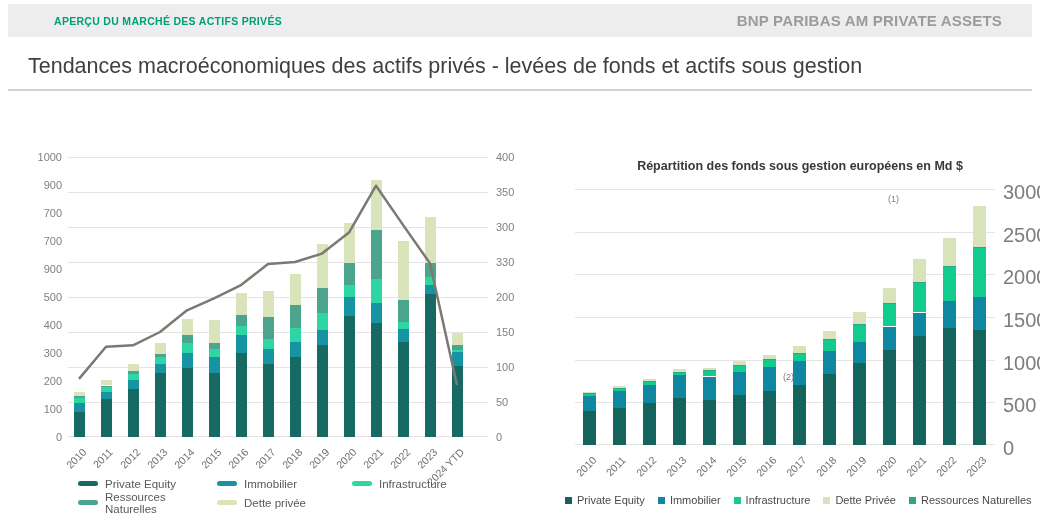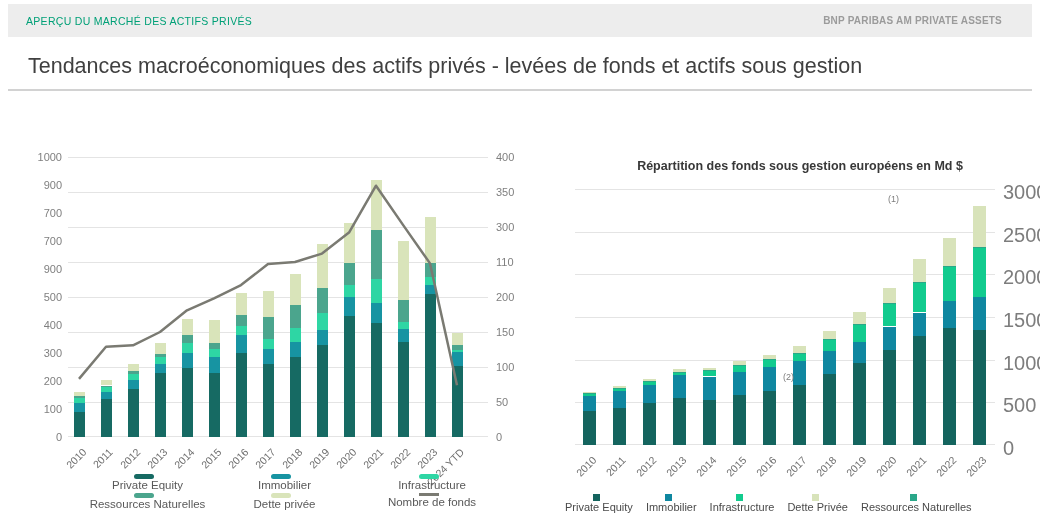--- a/index.html
+++ b/index.html
@@ -5,22 +5,22 @@
   html,body{margin:0;padding:0;}
   body{
     width:1040px;height:523px;position:relative;background:#ffffff;
     font-family:"Liberation Sans", sans-serif;overflow:hidden;
   }
   .header-strip{
     position:absolute;left:8px;top:4px;width:1024px;height:33px;background:#ededed;
     display:flex;align-items:center;justify-content:space-between;
     padding:0 30px 0 18px;box-sizing:border-box;
   }
-  .header-left{color:#00a077;font-weight:normal;font-size:10.5px;letter-spacing:.3px;}
-  .header-right{color:#9b9b9b;font-weight:bold;font-size:10px;letter-spacing:.2px;}
+  .header-left{color:#00a077;font-weight:bold;font-size:10.5px;letter-spacing:.3px;margin-left:28px;}
+  .header-right{color:#9b9b9b;font-weight:bold;font-size:15px;letter-spacing:.2px;}
   .page-title{position:absolute;left:28px;top:54px;font-size:21.5px;color:#404040;}
   .divider{position:absolute;left:8px;top:89px;width:1024px;height:2px;background:#d2d2d2;}
 
   .chart-title{position:absolute;text-align:center;font-weight:bold;font-size:12.5px;color:#383838;line-height:1.3;}
   .lc-title{left:90px;top:110px;width:350px;}
   .rc-title{left:590px;top:158px;width:420px;}
 
   .plot{position:absolute;}
   .lc-plot{left:68px;top:157px;width:420px;height:280px;}
   .rc-plot{left:575px;top:189px;width:420px;height:256px;}
@@ -43,21 +43,21 @@
     position:absolute;top:3px;font-size:10.5px;color:#6e6e6e;white-space:nowrap;
     transform:rotate(-45deg);transform-origin:100% 50%;
   }
   .annotation{position:absolute;font-size:9px;color:#7d7d7d;}
 
   .lc-legend{
     position:absolute;left:78px;top:474px;width:440px;
     display:grid;grid-template-columns:139px 135px 160px;grid-auto-rows:19px;
     font-size:11.5px;color:#595959;
   }
-  .legend-item{display:flex;align-items:center;flex-direction:column;}
+  .legend-item{display:flex;align-items:center;}
   .sw-bar{display:inline-block;width:20px;height:5px;border-radius:2.5px;margin-right:7px;flex:0 0 auto;}
   .sw-line{display:inline-block;width:20px;height:2.5px;margin-right:7px;flex:0 0 auto;}
   .rc-legend{
     position:absolute;left:565px;top:494px;width:470px;display:flex;gap:13px;
     font-size:11px;color:#4a4a4a;align-items:center;
   }
   .sw-sq{display:inline-block;width:7px;height:7px;margin-right:5px;flex:0 0 auto;}
 </style>
 </head>
 <body>
@@ -82,21 +82,21 @@
     <div style="top: 162px;">400</div>
     <div style="top: 190px;">300</div>
     <div style="top: 218px;">200</div>
     <div style="top: 246px;">100</div>
     <div style="top: 274px;">0</div>
   </div>
 <div class="ylabels lc-yr">
     <div style="top: -6px;">400</div>
     <div style="top: 29px;">350</div>
     <div style="top: 64px;">300</div>
-    <div style="top: 99px;">110</div>
+    <div style="top: 99px;">330</div>
     <div style="top: 134px;">200</div>
     <div style="top: 169px;">150</div>
     <div style="top: 204px;">100</div>
     <div style="top: 239px;">50</div>
     <div style="top: 274px;">0</div>
   </div>
 <div class="plot lc-plot">
     <div class="gridline" style="top: 0px;"></div>
     <div class="gridline" style="top: 35px;"></div>
     <div class="gridline" style="top: 70px;"></div>
@@ -216,24 +216,20 @@
       <span>Infrastructure</span>
     </div>
     <div class="legend-item">
       <span class="sw-bar" style="background: rgb(75, 165, 141);"></span>
       <span>Ressources Naturelles</span>
     </div>
     <div class="legend-item">
       <span class="sw-bar" style="background: rgb(217, 228, 186);"></span>
       <span>Dette privée</span>
     </div>
-    <div class="legend-item">
-      <span class="sw-line" style="background: rgb(122, 122, 114);"></span>
-      <span>Nombre de fonds</span>
-    </div>
   </div>
 
 <div class="chart-title rc-title">Répartition des fonds sous gestion européens en Md $</div>
 <div class="ylabels rc-yr">
     <div style="top: -8px;">3000</div>
     <div style="top: 34.6667px;">2500</div>
     <div style="top: 77.3333px;">2000</div>
     <div style="top: 120px;">1500</div>
     <div style="top: 162.667px;">1000</div>
     <div style="top: 205.333px;">500</div>

